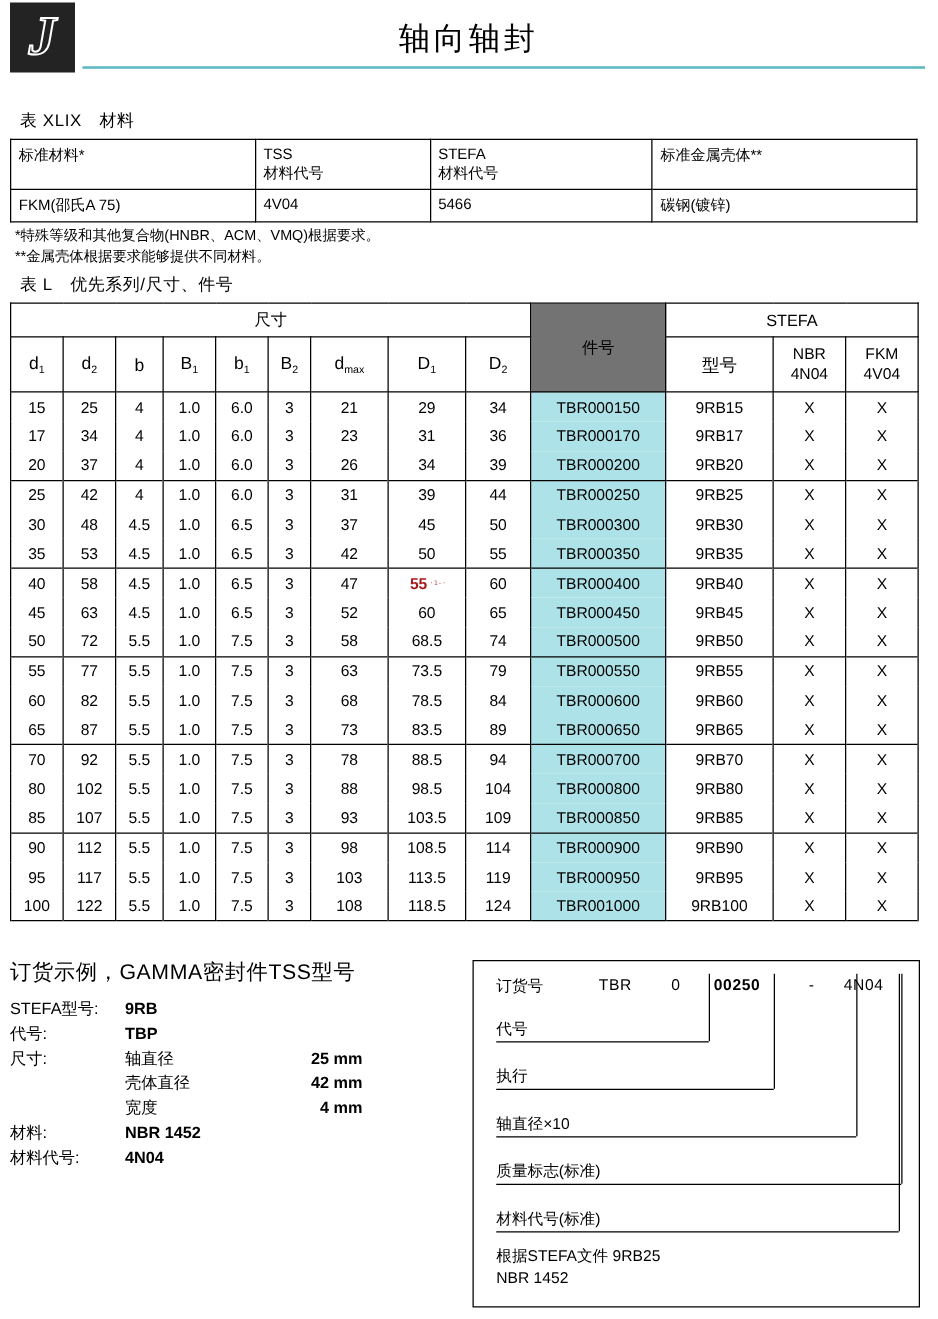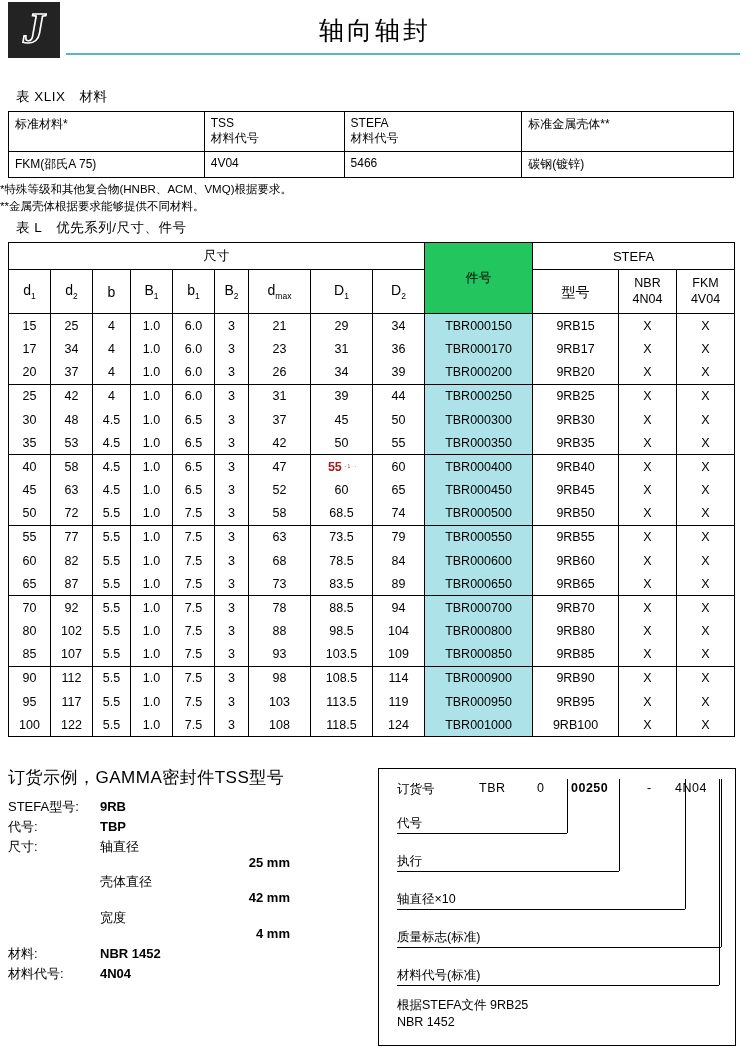--- a/index.html
+++ b/index.html
@@ -62,21 +62,21 @@
   }
   table.mat thead th { height:40px; }
   table.mat tbody td { height:22px; }
   .mat-c1 { width:196px; }
   .mat-c2 { width:140px; }
   .mat-c3 { width:178px; }
   .mat-c4 { width:212px; }
   .sub { display:block; }
   .cn-small { font-size:12px; }
 
-  .footnotes { margin:3px 0 0 0; font-size:11.5px; line-height:1.45; }
+  .footnotes { margin:3px 0 0 12px; font-size:11.5px; line-height:1.45; }
   .footnotes div { white-space:nowrap; }
 
   
   .main-wrap { margin:5px 8px 0 8px; }
   table.main {
     border-collapse:collapse;
     width:726px;
     font-size:12.5px;
     border:1.4px solid #000;
     table-layout:fixed;
@@ -88,21 +88,21 @@
   }
   table.main thead th {
     border-top:1px solid #000; border-bottom:1px solid #000;
   }
   .hdr-group { height:27px; font-size:13px; }
   .hdr-sub   { height:44px; font-size:14px; line-height:1.15; }
   .hdr-sub .two-line { font-size:12.5px; line-height:1.25; }
   sub { font-size:8.5px; }
 
   .pn-cell { background:#ade3e8; }
-  .pn-head { background:#22c55e; }
+  .pn-head { background:#737373; }
 
   table.main tbody td { height:23.5px; }
   tbody tr.grp-top td { border-top:1.4px solid #000; }
   tbody tr td { border-top:none; border-bottom:none; }
   tbody tr.grp-top td.pn-cell { border-top:1.4px solid #000; }
 
   .val-red { color:#a51a1a; font-weight:600; position:relative; }
   .red-mark {
     color:#c23b3b; font-size:5px; letter-spacing:.3px;
     position:relative; top:-3px; left:2px;
@@ -127,21 +127,21 @@
   
   .order-section { position:absolute; left:0; top:766px; width:750px; }
   .order-title {
     font-size:17px; margin:0 0 8px 8px; letter-spacing:.5px;
   }
   .order-list { margin-left:8px; font-size:13px; line-height:1.52; position:relative; }
   .ol-row { display:flex; }
   .ol-key { width:92px; flex:0 0 92px; }
   .ol-mid { width:118px; flex:0 0 118px; font-weight:700; }
   .ol-mid.cn { font-weight:400; }
-  .ol-val { width:72px; flex:0 0 72px; text-align:right; font-weight:700;margin-top:16px; }
+  .ol-val { width:72px; flex:0 0 72px; text-align:right; font-weight:700; }
 
   
   .diagram {
     position:absolute; left:378px; top:768px;
     width:358px; height:278px;
     border:1.2px solid #000;
     background:#fff;
     font-size:12.5px;
   }
   .dg-code {

